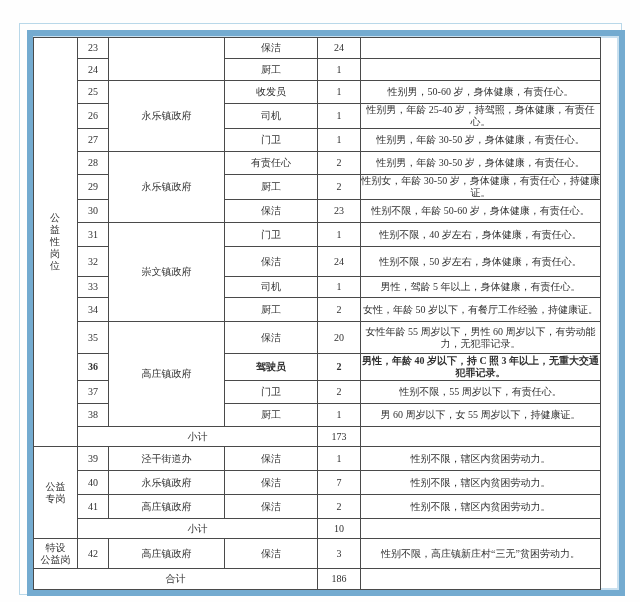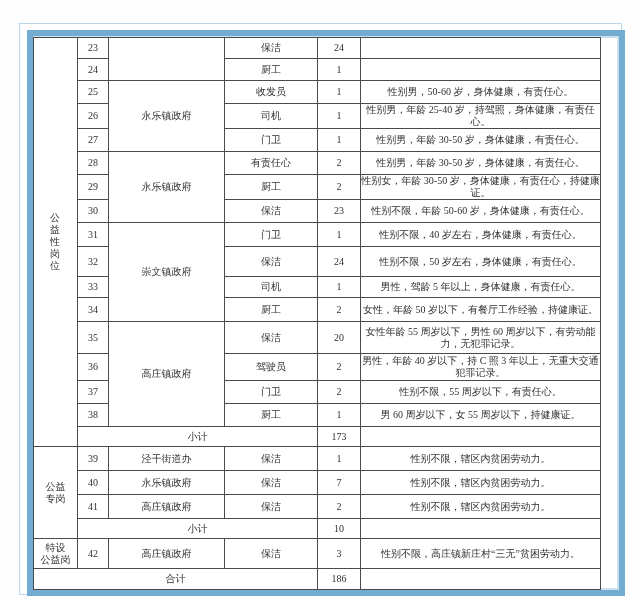--- a/index.html
+++ b/index.html
@@ -162,21 +162,21 @@
           <td class="cnt">2</td>
           <td class="req">女性，年龄 50 岁以下，有餐厅工作经验，持健康证。</td>
         </tr>
         <tr style="height: 32px;">
           <td class="num">35</td>
           <td rowspan="4" class="org">高庄镇政府</td>
           <td class="posL">保洁</td>
           <td class="cnt">20</td>
           <td class="req">女性年龄 55 周岁以下，男性 60 周岁以下，有劳动能力，无犯罪记录。</td>
         </tr>
-        <tr style="height: 27px;">
+        <tr style="height: 27px; font-weight: bold;">
           <td class="num">36</td>
           <td class="posL">驾驶员</td>
           <td class="cnt">2</td>
           <td class="req">男性，年龄 40 岁以下，持 C 照 3 年以上，无重大交通犯罪记录。</td>
         </tr>
         <tr style="height: 23px;">
           <td class="num">37</td>
           <td class="posL">门卫</td>
           <td class="cnt">2</td>
           <td class="req">性别不限，55 周岁以下，有责任心。</td>

